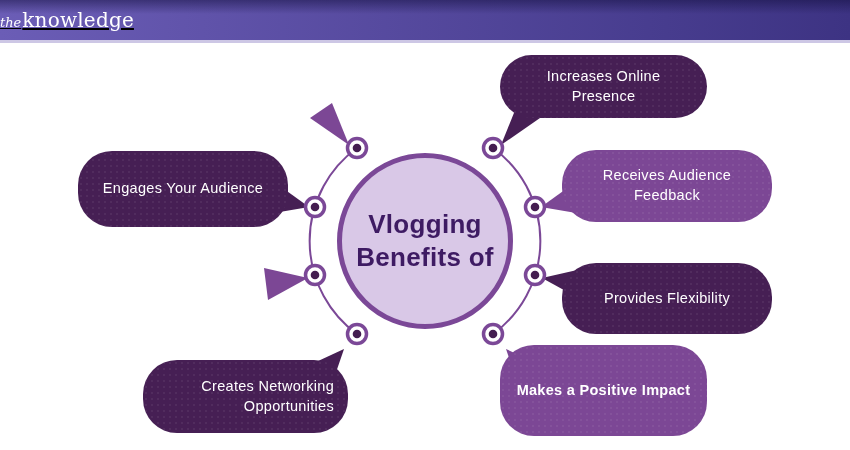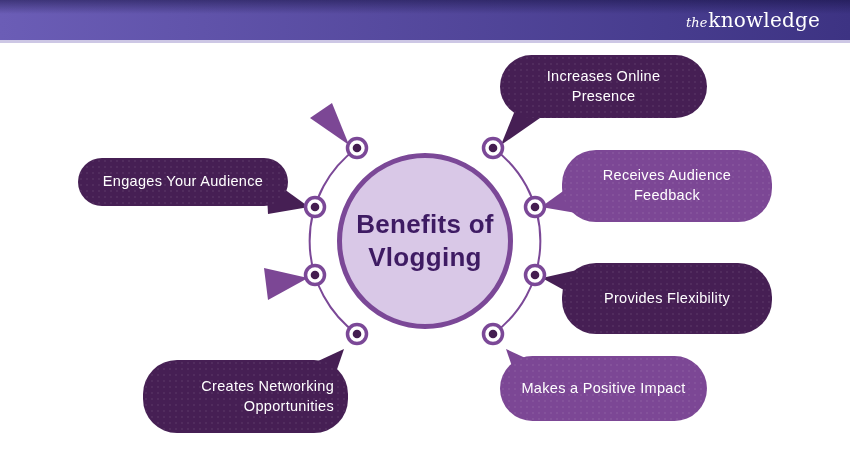--- a/index.html
+++ b/index.html
@@ -7,21 +7,21 @@
     position:relative;width:850px;height:450px;overflow:hidden;
     background:#ffffff;font-family:"Liberation Sans",sans-serif;
   }
   
   .top-bar{
     position:absolute;top:0;left:0;width:850px;height:40px;
     background:
       linear-gradient(180deg, rgba(18,14,62,.5) 0%, rgba(18,14,62,0) 35%),
       linear-gradient(90deg, var(--hdr-left,#6b5db6) 0%, var(--hdr-right,#3d3383) 100%);
     border-bottom:3px solid #cdc7e5;
-    display:flex;align-items:center;justify-content:flex-end;
+    display:flex;align-items:center;justify-content:flex-start;text-decoration:underline;
   }
   .logo{color:#fff;padding-right:30px;font-family:"DejaVu Serif","Liberation Serif",serif;
     display:flex;align-items:baseline;white-space:nowrap;}
   .logo .the{font-style:italic;font-size:13px;margin-right:1px;}
   .logo .knowledge{font-size:20px;letter-spacing:.2px;}
   .logo .academy{font-size:19px;font-weight:bold;letter-spacing:.2px;}
   
   .diagram-svg{position:absolute;top:0;left:0;}
   .arc{fill:none;stroke:var(--ring,#7b4897);stroke-width:2;}
   .node-outer{fill:#fff;stroke:var(--ring,#7b4897);stroke-width:3.5;}
@@ -47,26 +47,26 @@
     display:flex;align-items:center;justify-content:center;text-align:center;
     color:#fff;font-size:14.5px;line-height:1.35;letter-spacing:.3px;
     padding:6px 14px;
     background-image:radial-gradient(rgba(255,255,255,.06) 1px, transparent 1.4px);
     background-size:6px 6px;
   }
   .bubble.medium{background-color:var(--medium,#7c4795);}
   .bubble.dark{background-color:var(--dark,#461f54);}
   .b1{left:143px;top:55px;width:207px;height:68px;}
   .b2{left:500px;top:55px;width:207px;height:63px;}
-  .b3{left:78px;top:151px;width:210px;height:48px;margin-top:7px;}
+  .b3{left:78px;top:151px;width:210px;height:76px;}
   .b4{left:562px;top:150px;width:210px;height:72px;}
   .b5{left:78px;top:264px;width:207px;height:67px;}
   .b6{left:562px;top:263px;width:210px;height:71px;}
   .b7{left:143px;top:360px;width:205px;height:73px;text-align:right;}
-  .b8{left:500px;top:356px;width:207px;height:65px;}
+  .b8{left:500px;top:345px;width:207px;height:91px;font-weight:bold;}
 </style>
 </head>
 <body>
 
 <div class="canvas">
 
   <div class="top-bar">
     <div class="logo">
       <span class="the">the</span>
         <span class="knowledge">knowledge</span>
@@ -115,22 +115,22 @@
         <circle class="node-outer" cx="357" cy="334" r="9.5"></circle>
         <circle class="node-inner" cx="357" cy="334" r="4.3"></circle>
       </g>
     <g>
         <circle class="node-outer" cx="493" cy="334" r="9.5"></circle>
         <circle class="node-inner" cx="493" cy="334" r="4.3"></circle>
       </g>
   </svg>
 
   <div class="center-circle">
+    <span class="line">Vlogging</span>
     <span class="line">Benefits of</span>
-    <span class="line">Vlogging</span>
   </div>
 
   <div class="bubble dark b2">
     <span>Increases Online Presence</span>
   </div>
   <div class="bubble dark b3">
     <span>Engages Your Audience</span>
   </div>
   <div class="bubble medium b4">
     <span>Receives Audience Feedback</span>

